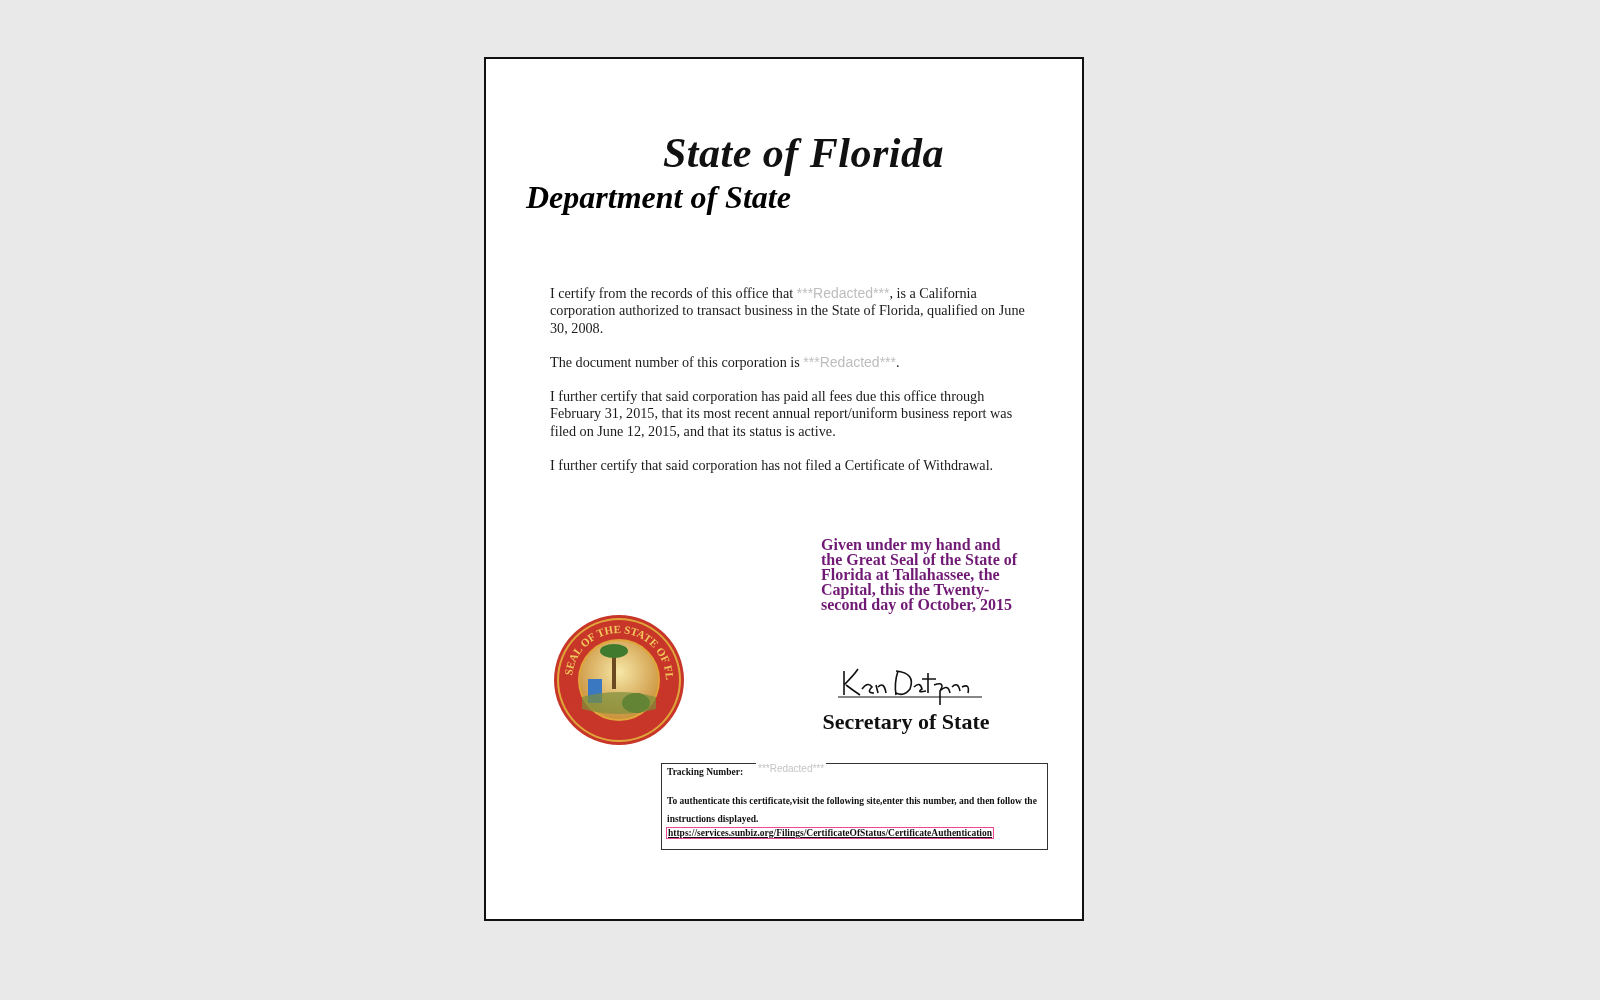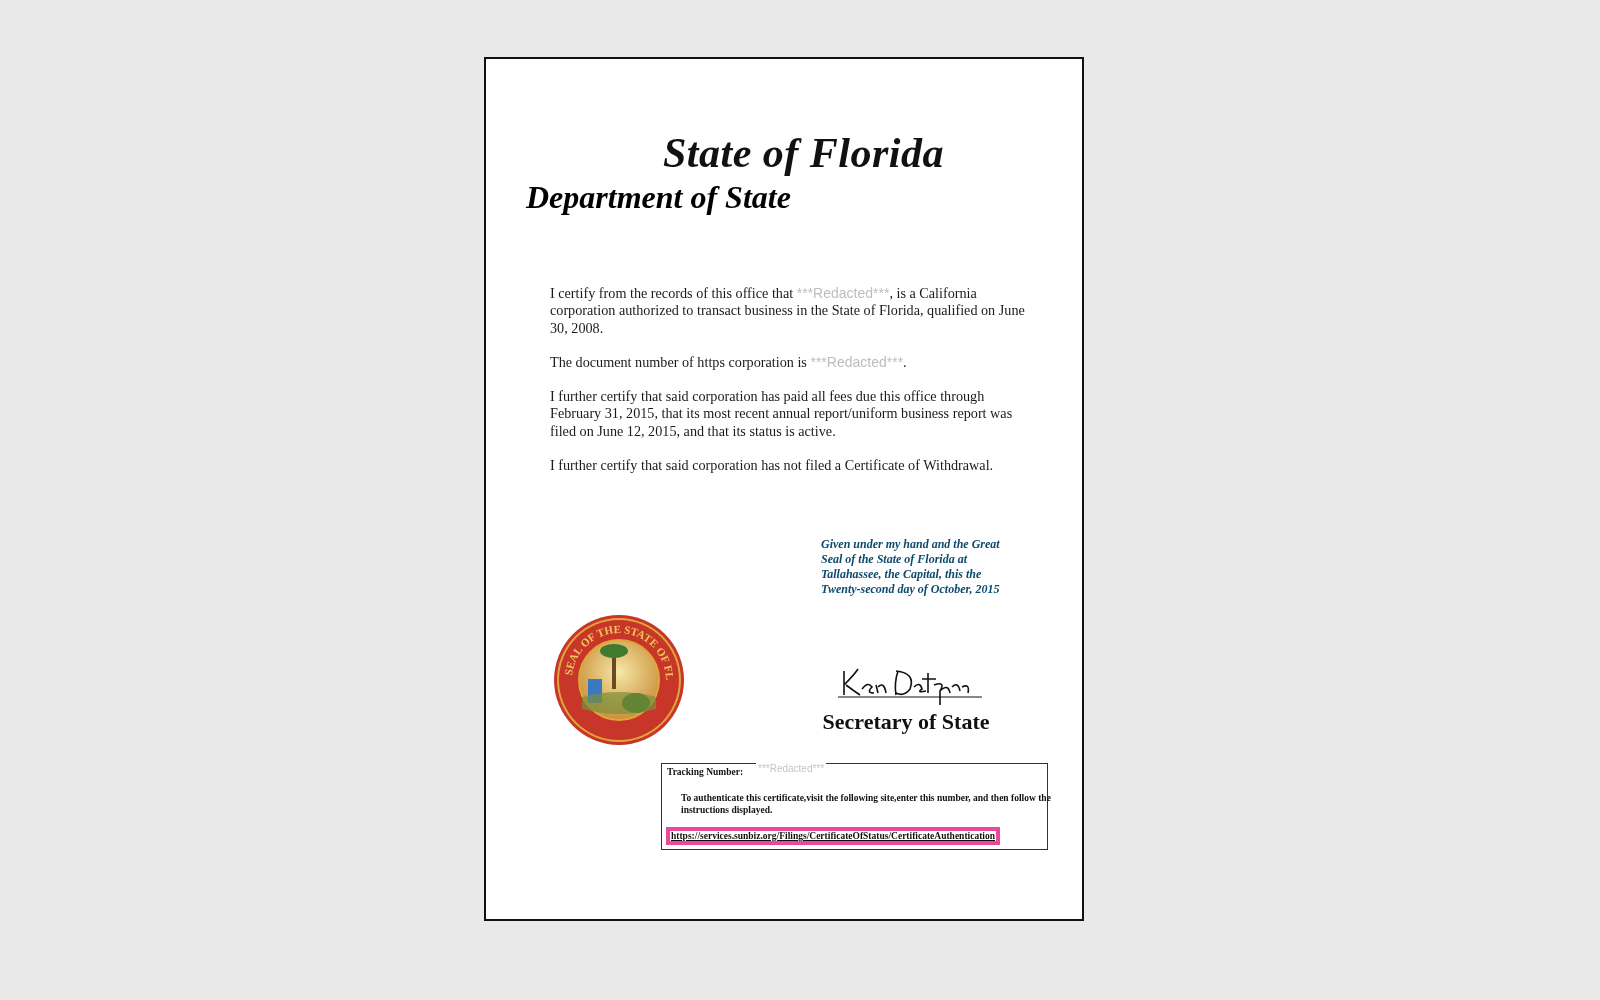--- a/index.html
+++ b/index.html
@@ -25,21 +25,21 @@
   .body-text {
     position:absolute; left:64px; top:202px; width:480px;
     font-size:14.2px; line-height:17.3px; color:#1a1a1a;margin-top:24px;
   }
   .body-text p { margin:0 0 17px 0; }
   .redacted {
     color:#bdbdbd; font-family:"Liberation Sans", sans-serif; font-size:14px;
   }
   .given {
     position:absolute; left:335px; top:478px; width:200px;
-    font-weight:bold; font-style:italic; font-size:12px; line-height:15px; color:#0c4a6e;
+    font-weight:bold; font-size:16px; line-height:15px; color:#701a75;
   }
   .seal {
     position:absolute; left:66px; top:554px; width:134px; height:134px;
   }
   .signature {
     position:absolute; left:350px; top:600px; width:150px; height:48px;
   }
   .sec-title {
     position:absolute; left:330px; top:650px; width:180px; text-align:center;
     font-weight:bold; font-size:22px; color:#111;
@@ -47,36 +47,36 @@
   .tracking-box {
     position:absolute; left:175px; top:704px; width:387px; height:87px;
     border:1px solid #333; box-sizing:border-box; background:#fff;
     font-size:9.5px; font-weight:bold; color:#111;text-decoration:underline;
   }
   .tracking-label { position:absolute; left:5px; top:3px; }
   .tracking-value {
     position:absolute; left:94px; top:-1px; color:#c4c4c4; font-weight:normal;
     font-family:"Liberation Sans", sans-serif; font-size:10px; background:#fff; padding:0 2px;
   }
-  .auth-text { position:absolute; left:19px; top:28px; width:375px; line-height:12px; }
+  .auth-text { position:absolute; left:5px; top:28px; width:375px; line-height:18px; }
   .auth-link {
-    position:absolute; left:4px; top:63px; border:4px solid #ec4899; padding:0 1px;
+    position:absolute; left:4px; top:63px; border:1px solid #ec4899; padding:0 1px;
     color:#111; text-decoration:underline; font-size:9.5px; white-space:nowrap;
   }
 </style>
 </head>
 <body>
 
 <div class="page">
   <div class="title">State of Florida</div>
   <div class="subtitle">Department of State</div>
 
   <div class="body-text">
     <p><span>I certify from the records of this office that </span><span class="redacted">***Redacted***</span><span>, is a California corporation authorized to transact business in the State of Florida, qualified on June 30, 2008.</span></p>
-    <p><span>The document number of https corporation is </span><span class="redacted">***Redacted***</span><span>.</span></p>
+    <p><span>The document number of this corporation is </span><span class="redacted">***Redacted***</span><span>.</span></p>
     <p>I further certify that said corporation has paid all fees due this office through February 31, 2015, that its most recent annual report/uniform business report was filed on June 12, 2015, and that its status is active.</p>
     <p>I further certify that said corporation has not filed a Certificate of Withdrawal.</p>
   </div>
 
   <div class="given">Given under my hand and the Great Seal of the State of Florida at Tallahassee, the Capital, this the Twenty-second day of October, 2015</div>
 
   <svg class="seal" viewBox="0 0 134 134">
     <defs>
       <path id="arcTop" d="M 20 67 A 47 47 0 0 1 114 67"></path>
       <path id="arcBot" d="M 28 80 A 42 42 0 0 0 106 80"></path>

